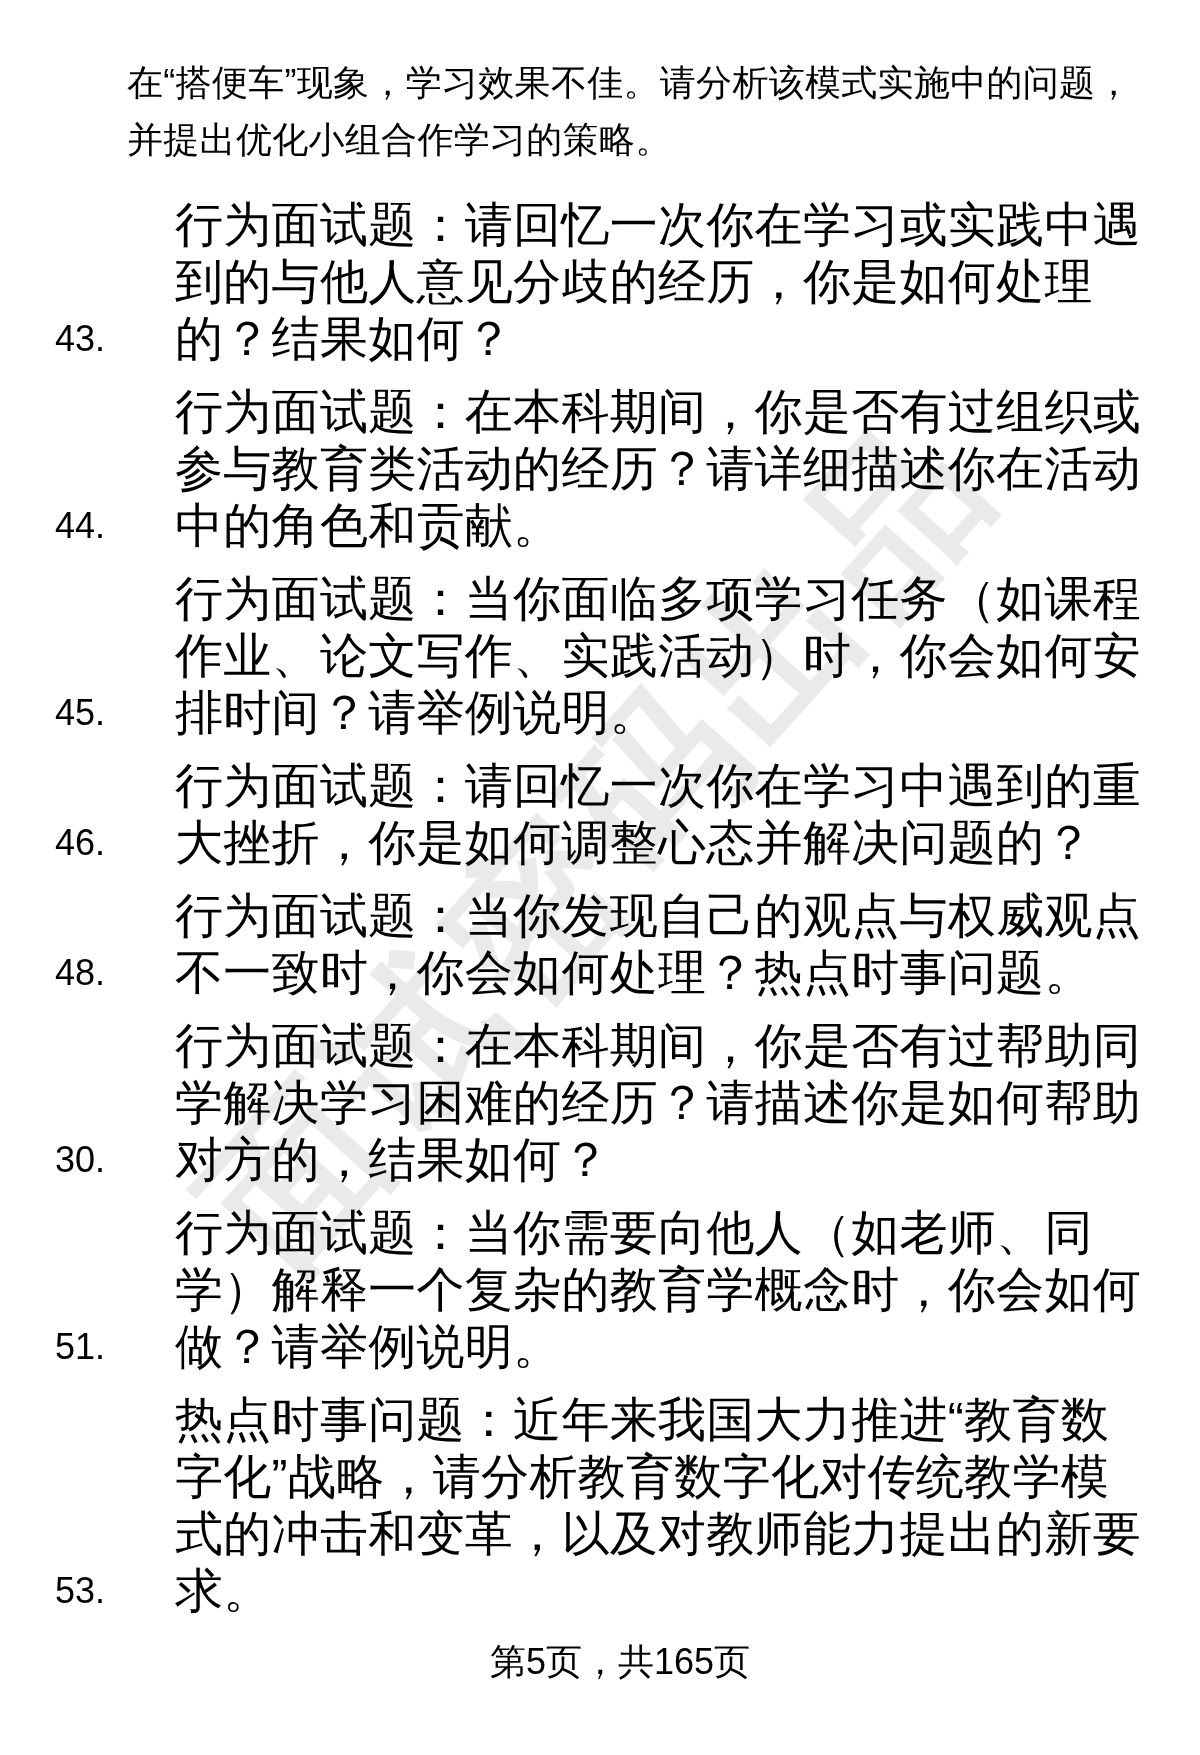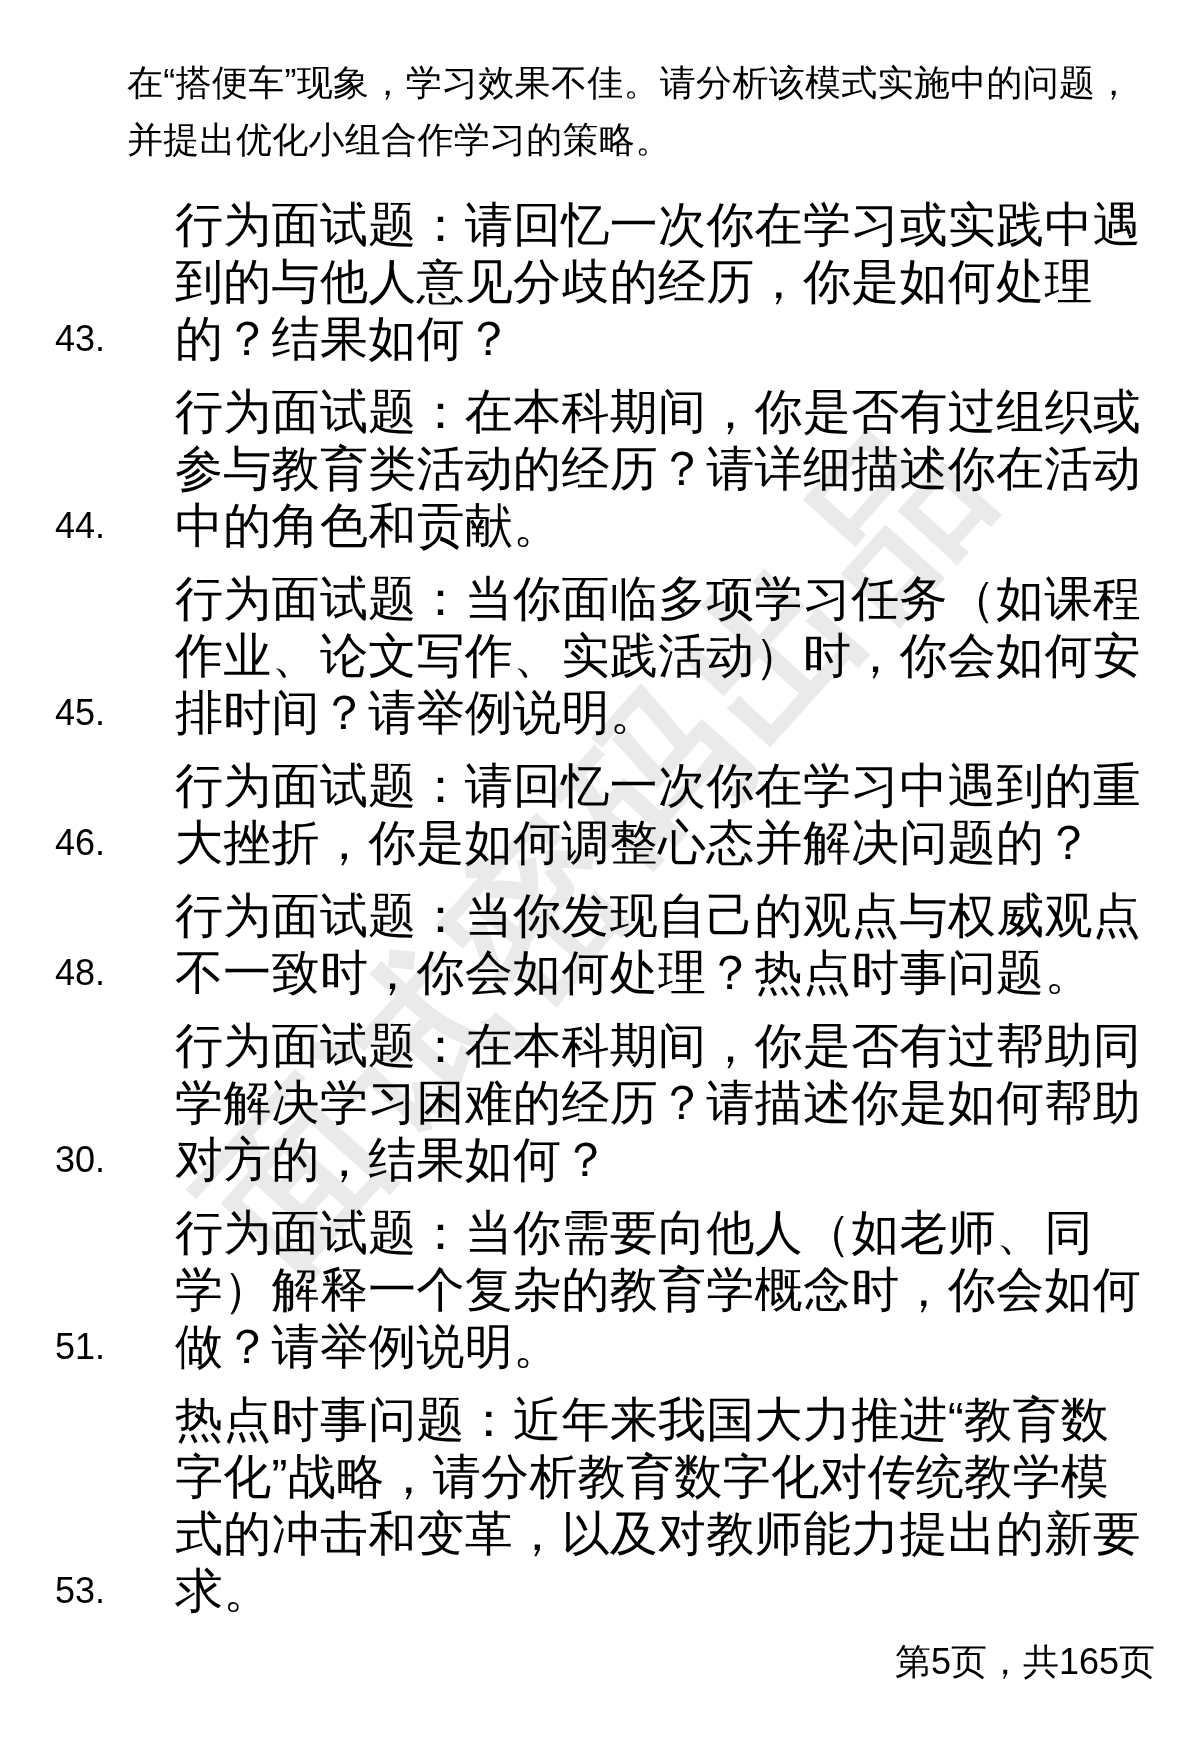--- a/index.html
+++ b/index.html
@@ -61,21 +61,21 @@
     width: 1020px;
     font-size: 48px;
     line-height: 57px;
     letter-spacing: 0.3px;
     line-break: strict;
     overflow-wrap: break-word;
   }
   .footer {
     margin-top: 14px;
     padding-left: 30px;
-    text-align: right;
+    text-align: center;
     font-size: 36px;
     line-height: 57px;
   }
 </style>
 </head>
 <body>
 
 <div class="page">
 
   <div class="watermark">面试密码出品</div>

